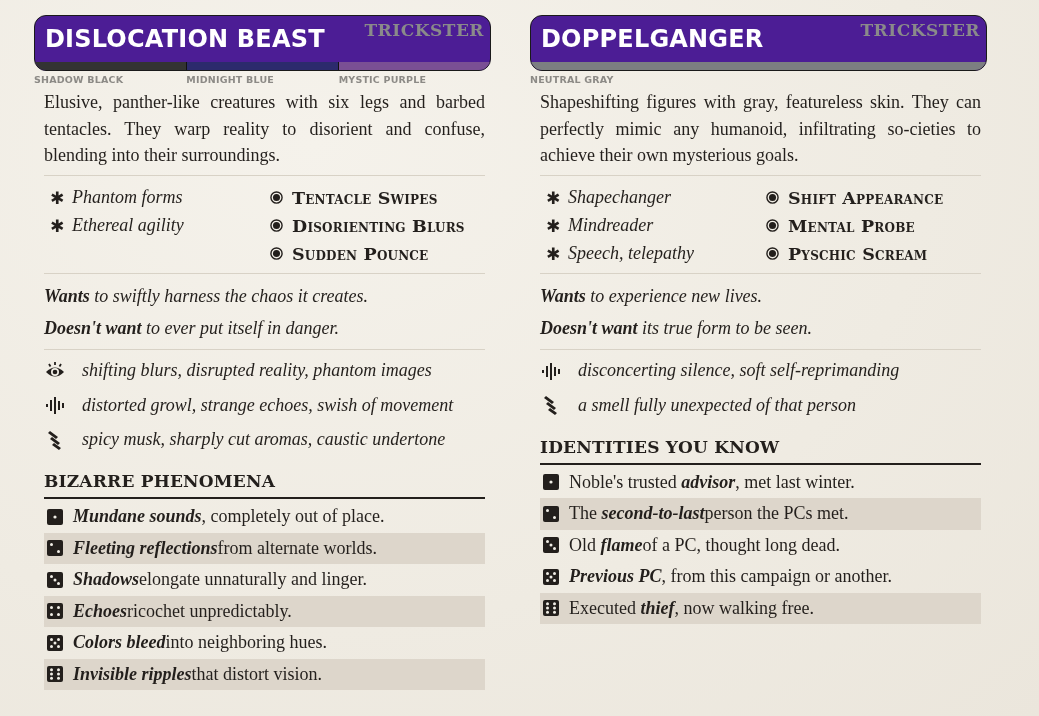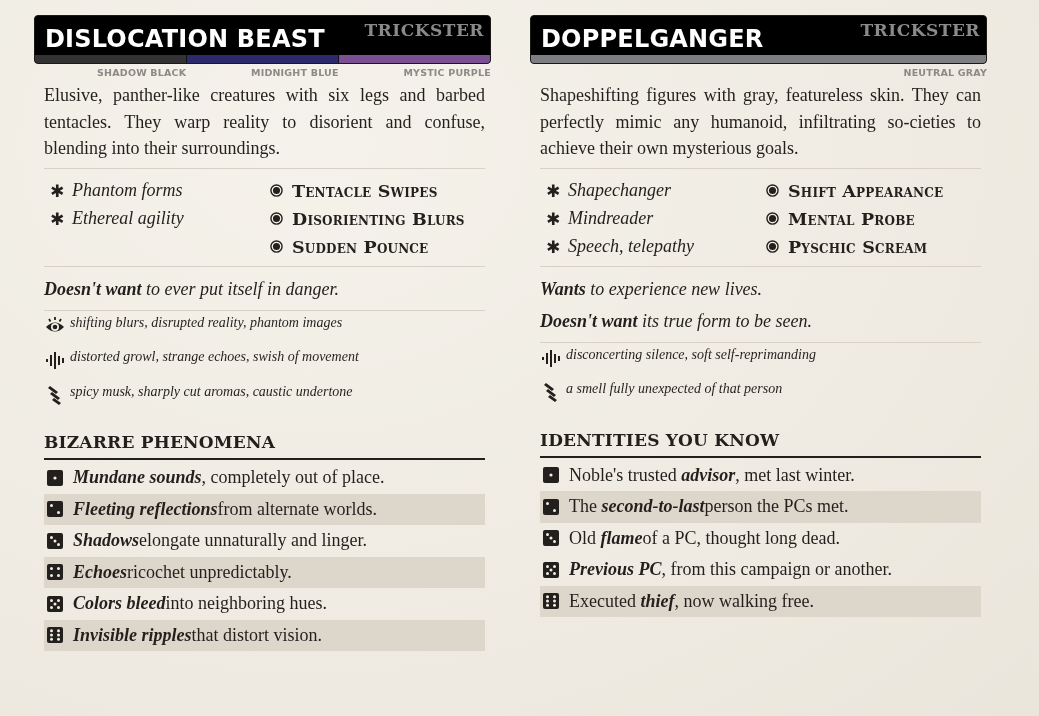--- a/index.html
+++ b/index.html
@@ -13,23 +13,23 @@
   }
   .card {
     position: absolute;
     top: 15px;
     width: 457px;
   }
   .card.left { left: 34px; }
   .card.right { left: 530px; }
 
   .header {
-    background: #000000;
-    border-radius: 4px;
-    height: 49px;
+    background: #4c1d95;
+    border-radius: 12px;
+    height: 56px;
     position: relative;
     overflow: hidden;
     border: 1px solid #1a1a1a;
   }
   .header .title {
     position: absolute;
     left: 10px; top: 9px;
     color: #ffffff;
     font-family: "DejaVu Sans", sans-serif;
     font-weight: bold;
@@ -54,21 +54,21 @@
   .color-bar .seg { flex: 1; height: 100%; }
   .color-bar .seg + .seg { border-left: 1px solid #111; }
 
   .color-labels {
     display: flex;
     height: 15px;
     margin-top: 1px;
   }
   .color-labels .lbl {
     flex: 1;
-    text-align: right;
+    text-align: left;
     font-family: "DejaVu Sans", sans-serif;
     font-weight: bold;
     font-size: 9.5px;
     color: #8c8a86;
     letter-spacing: 0.2px;
     line-height: 15px;
   }
 
   .content { padding: 0 6px 16px 10px; }
   .desc {
@@ -117,24 +117,25 @@
     padding: 6px 0 5px 0;
     border-bottom: 1px solid #d8d2c6;
   }
   .wants .wline {
     font-size: 18px; font-style: italic; height: 32px; line-height: 32px;
   }
   .wants .wline b { font-weight: bold; }
 
   .senses { padding: 4px 0 6px 0; }
   .sense-row {
-    display: flex; 
+    display: flex; align-items: center;
     height: 34.5px;
-    font-size: 14px;
+    font-size: 18px;
     font-style: italic;
+    gap: 12px;
   }
   .sense-row .sicon {
     width: 26px; height: 22px;
     display: inline-flex; align-items: center;
   }
   .sense-row .sicon svg { width: 22px; height: 22px; }
 
   .section-title {
     margin-top: 6px;
     font-family: "DejaVu Serif", serif;
@@ -213,20 +214,21 @@
               <svg viewBox="0 0 14 14">
                 <circle cx="7" cy="7" r="6" fill="none" stroke="#231f1c" stroke-width="1.5"></circle>
                 <circle cx="7" cy="7" r="3.8" fill="#231f1c"></circle>
               </svg>
             </span>
             <span class="atext">Sudden Pounce</span>
           </div>
       </div>
     </div>
     <div class="wants">
+      <div class="wline"><b>Wants</b><span> to swiftly harness the chaos it creates.</span></div>
       <div class="wline"><b>Doesn't want</b><span> to ever put itself in danger.</span></div>
     </div>
     <div class="senses">
       <div class="sense-row">
         <span class="sicon">
             <svg viewBox="0 0 22 22">
               <path d="M2 12 Q11 3 20 12 Q11 21 2 12Z" fill="#231f1c"></path>
               <circle cx="11" cy="12" r="4" fill="#f1eee6"></circle>
               <circle cx="11" cy="12" r="2.3" fill="#231f1c"></circle>
               <path d="M11 2v3M5 4l1.5 2.5M17 4l-1.5 2.5" stroke="#231f1c" stroke-width="1.8"></path>

